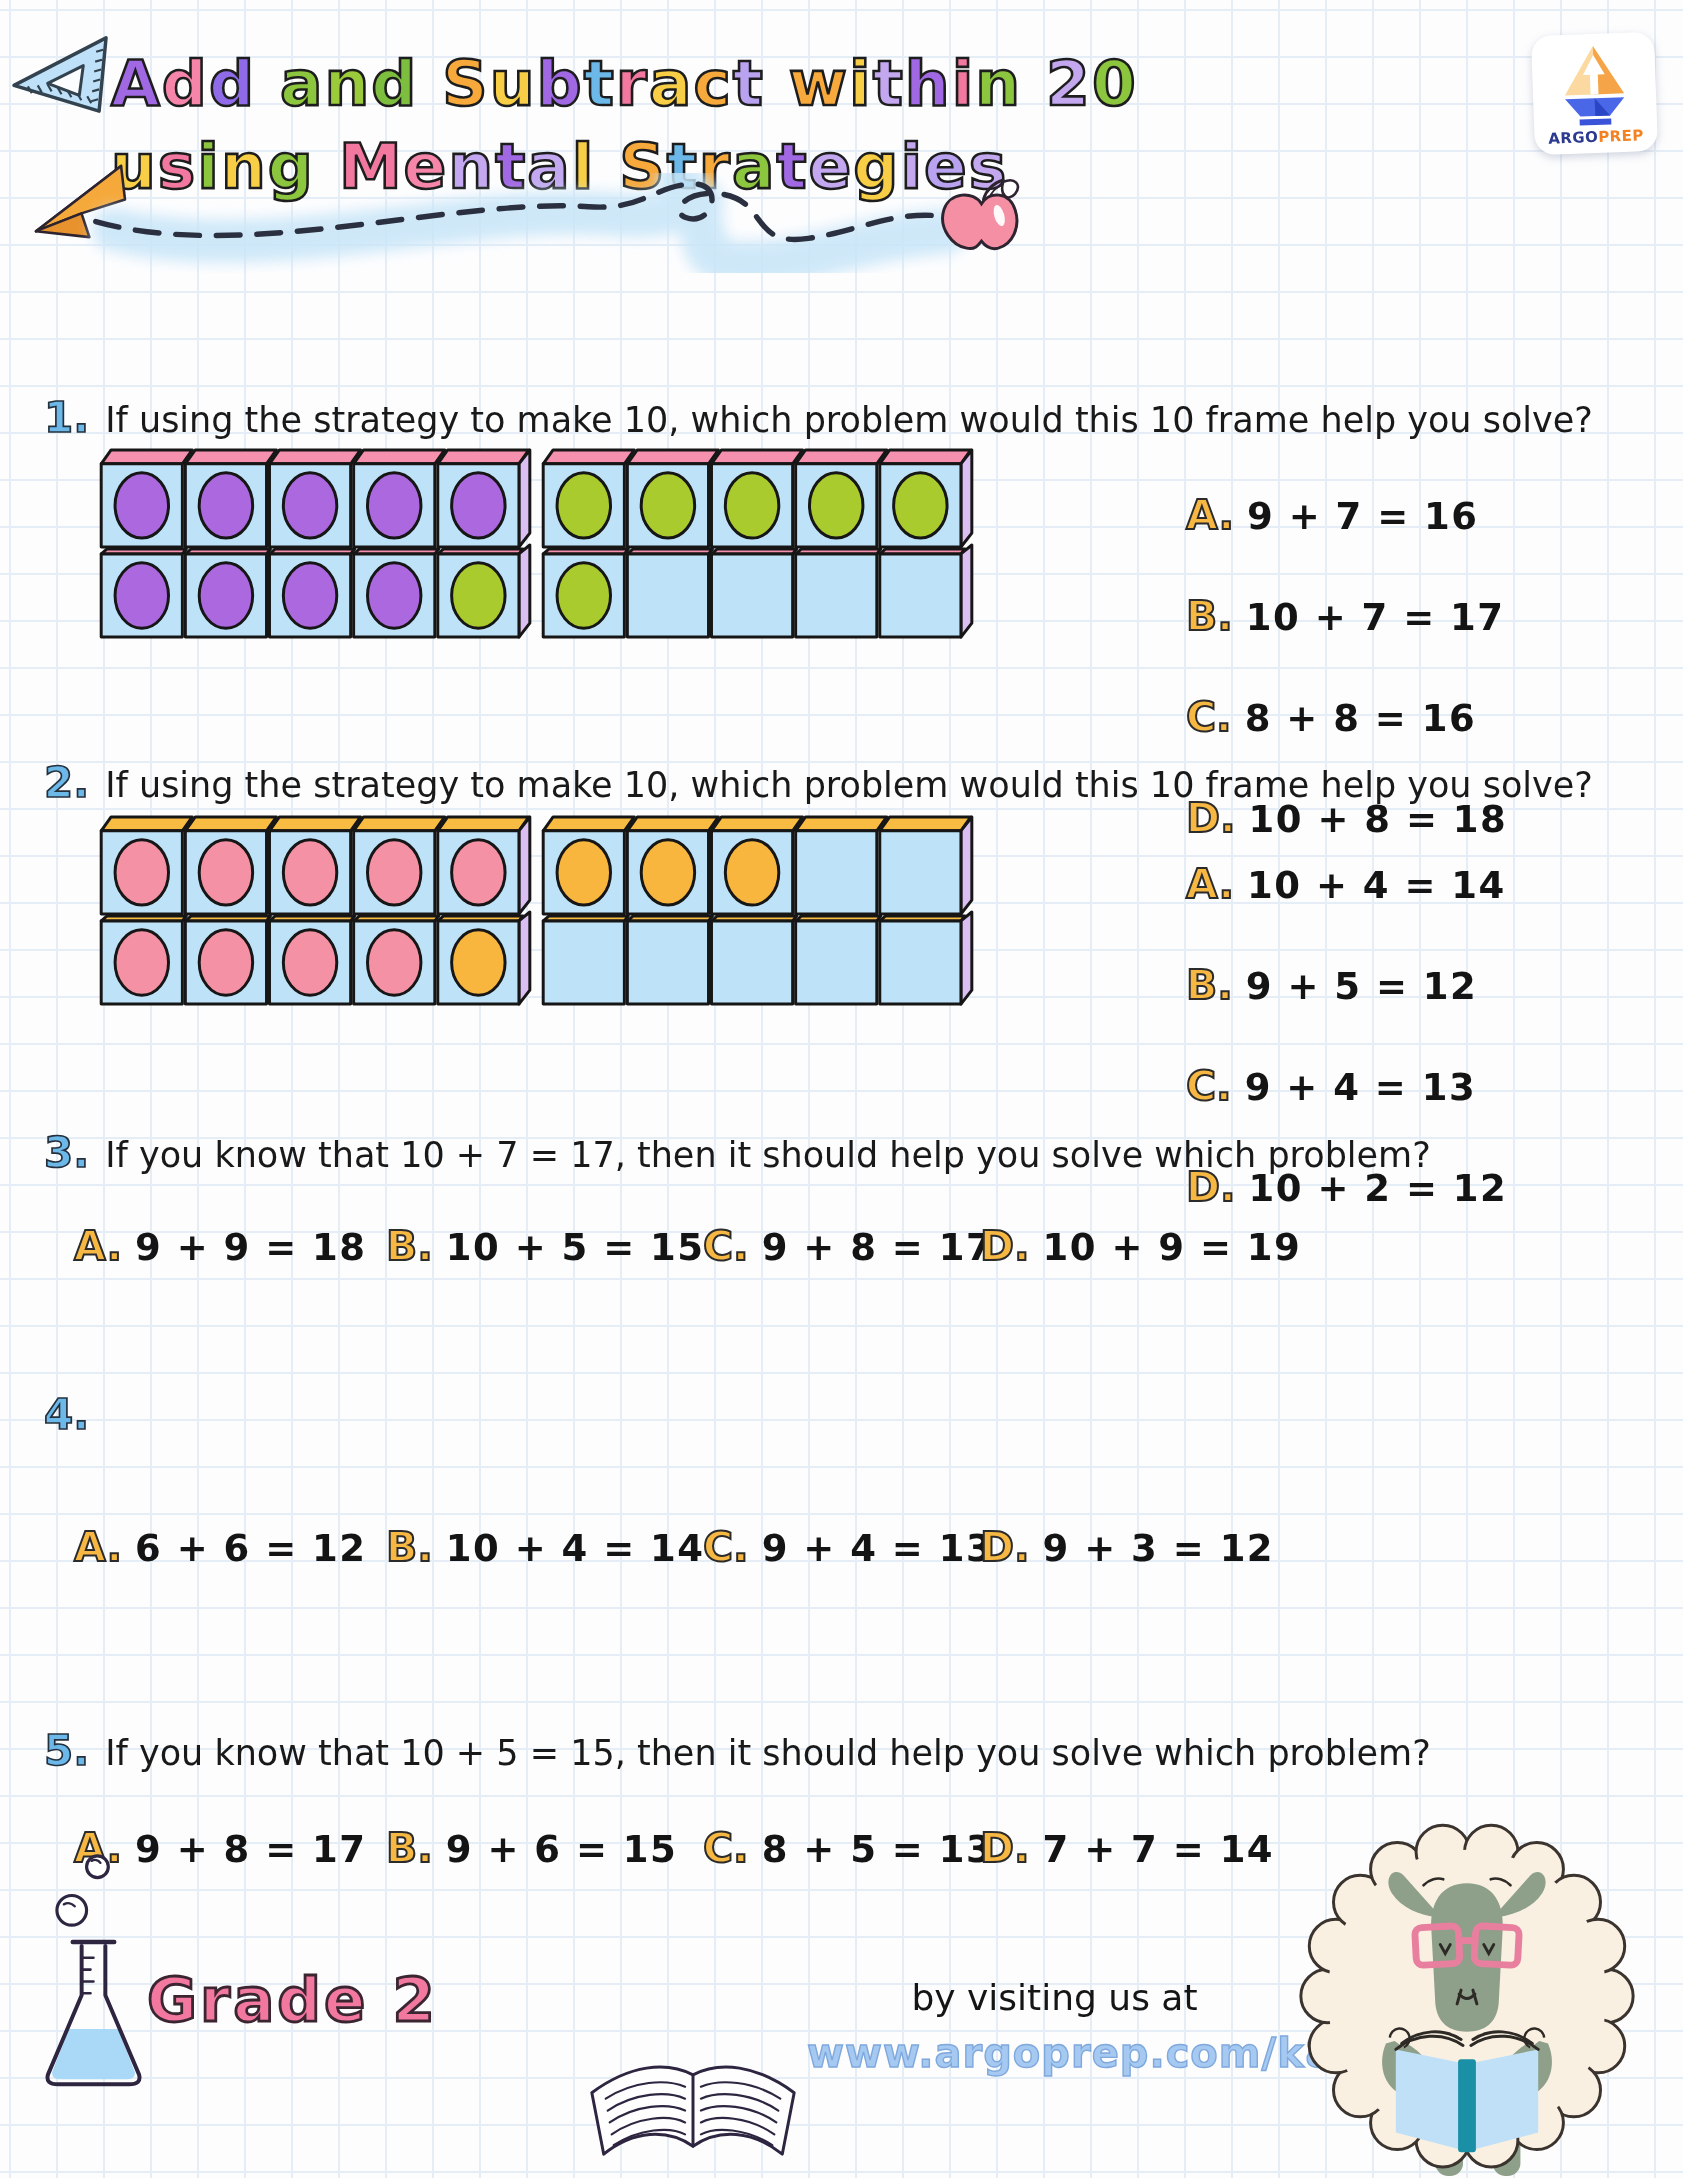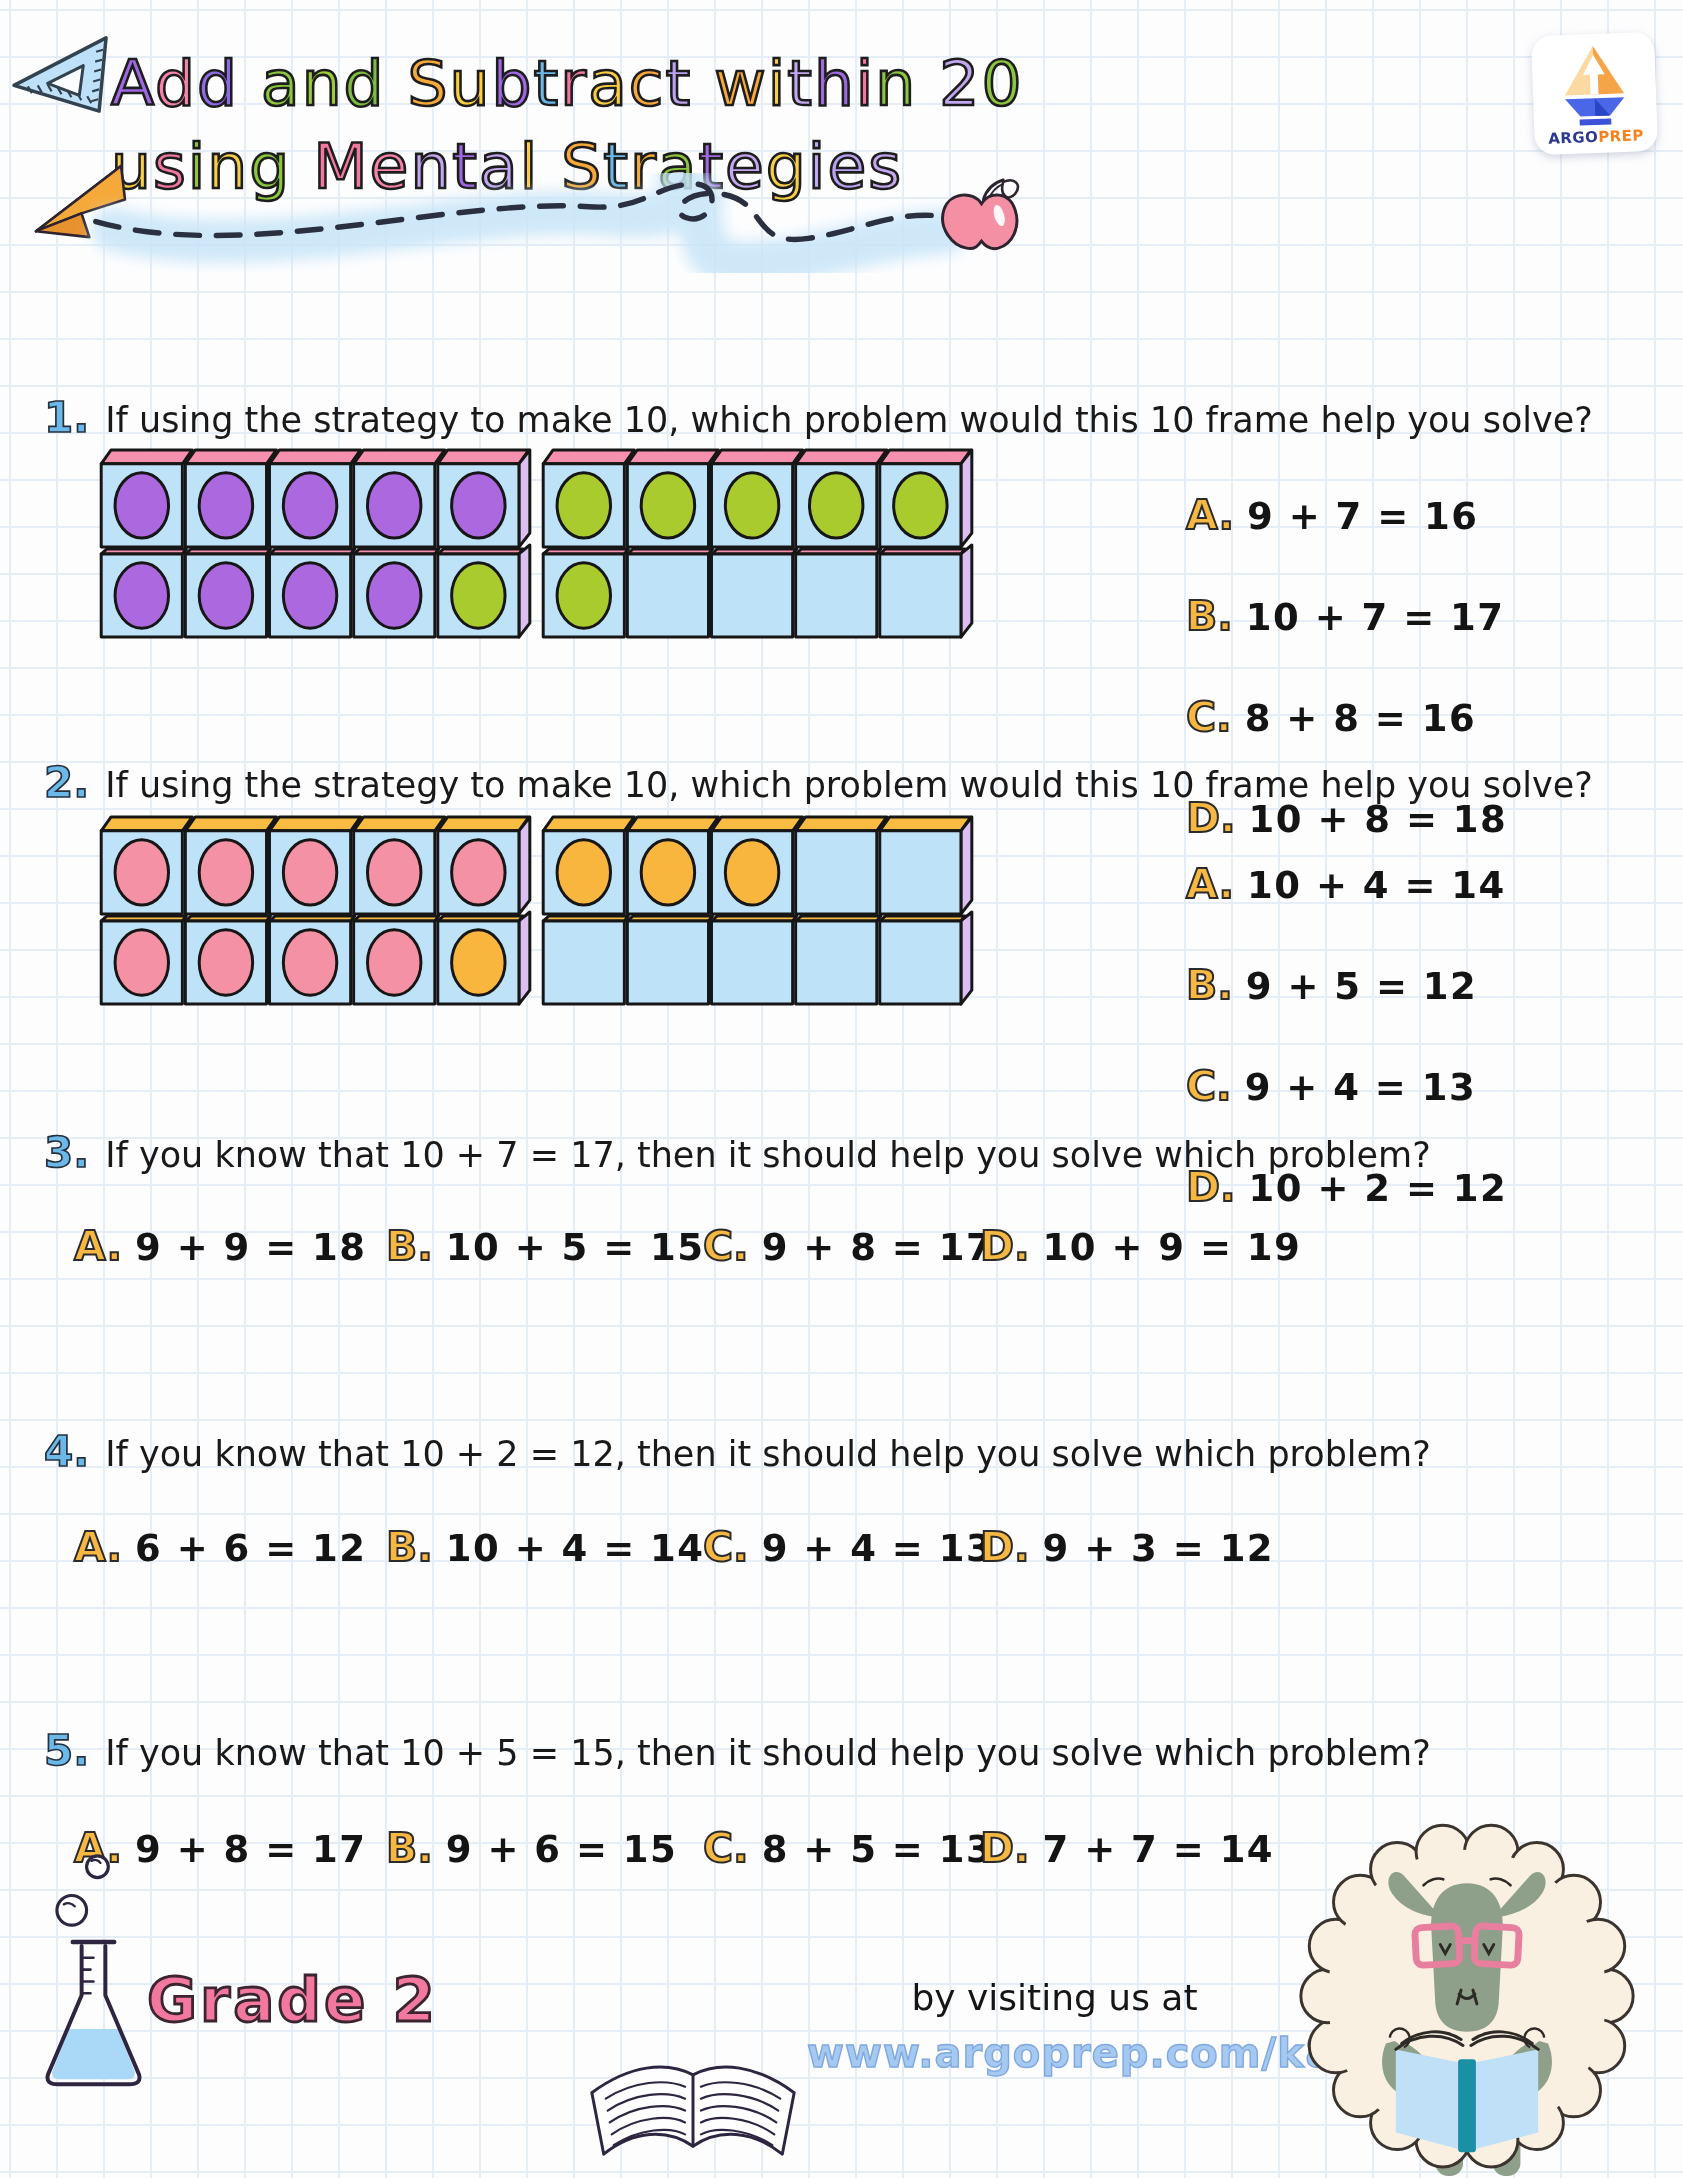--- a/index.html
+++ b/index.html
@@ -12,21 +12,21 @@
       linear-gradient(#E5EDF6 1.6px, transparent 1.6px),
       linear-gradient(90deg, #E5EDF6 1.6px, transparent 1.6px);
     background-size:47px 47px;
     background-position:9px 9px;
     overflow:hidden;
   }
   .abs { position:absolute; }
 
   
   .title { position:absolute; left:111px; top:42px; line-height:1.32; letter-spacing:2px;
-           font-weight:normal; font-size:63px; white-space:nowrap; }
+           font-weight:bold; font-size:63px; white-space:nowrap; }
   .title-line span { -webkit-text-stroke:2.6px #1d1d1d; }
 
   
   .logo { position:absolute; left:1533px; top:34px; width:123px; padding:9px 4px 7px;
           background:#ffffff; border-radius:20px; transform:rotate(-2deg);
           box-shadow:0 3px 8px rgba(120,135,160,.35); text-align:center; }
   .logo-text { font-size:15px; font-weight:bold; letter-spacing:0.4px; margin-top:2px; }
   .logo-argo { color:#2B3990; } .logo-prep { color:#F58220; }
 
   
@@ -305,21 +305,20 @@
       <span class="choice-eq">9 + 8 = 17</span>
     </div>
   <div class="choice c3">
       <span class="choice-letter">D.</span>
       <span class="choice-eq">10 + 9 = 19</span>
     </div>
 </div>
 
 <div class="q-line" style="top:1390px">
   <span class="q-num">4.</span>
-  <span class="q-text">If you know that 10 + 2 = 12, then it should help you solve which problem?</span>
 </div>
 <div class="choices-row" style="top:1479px">
   <div class="choice c0">
       <span class="choice-letter">A.</span>
       <span class="choice-eq">6 + 6 = 12</span>
     </div>
   <div class="choice c1">
       <span class="choice-letter">B.</span>
       <span class="choice-eq">10 + 4 = 14</span>
     </div>

